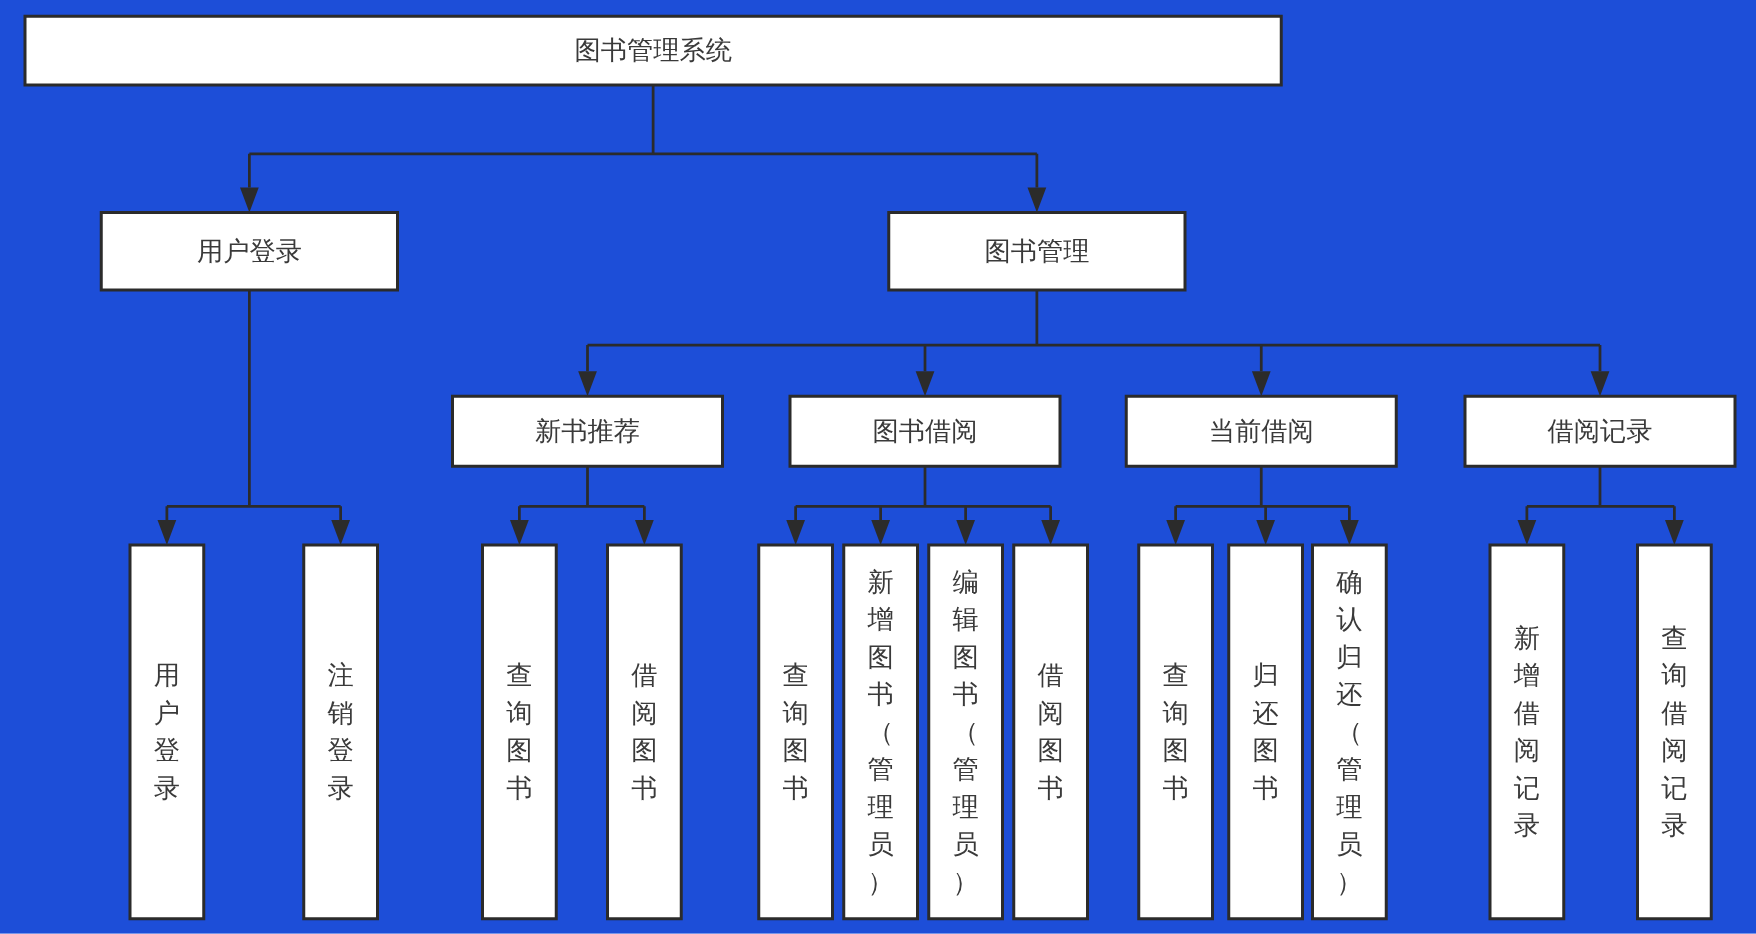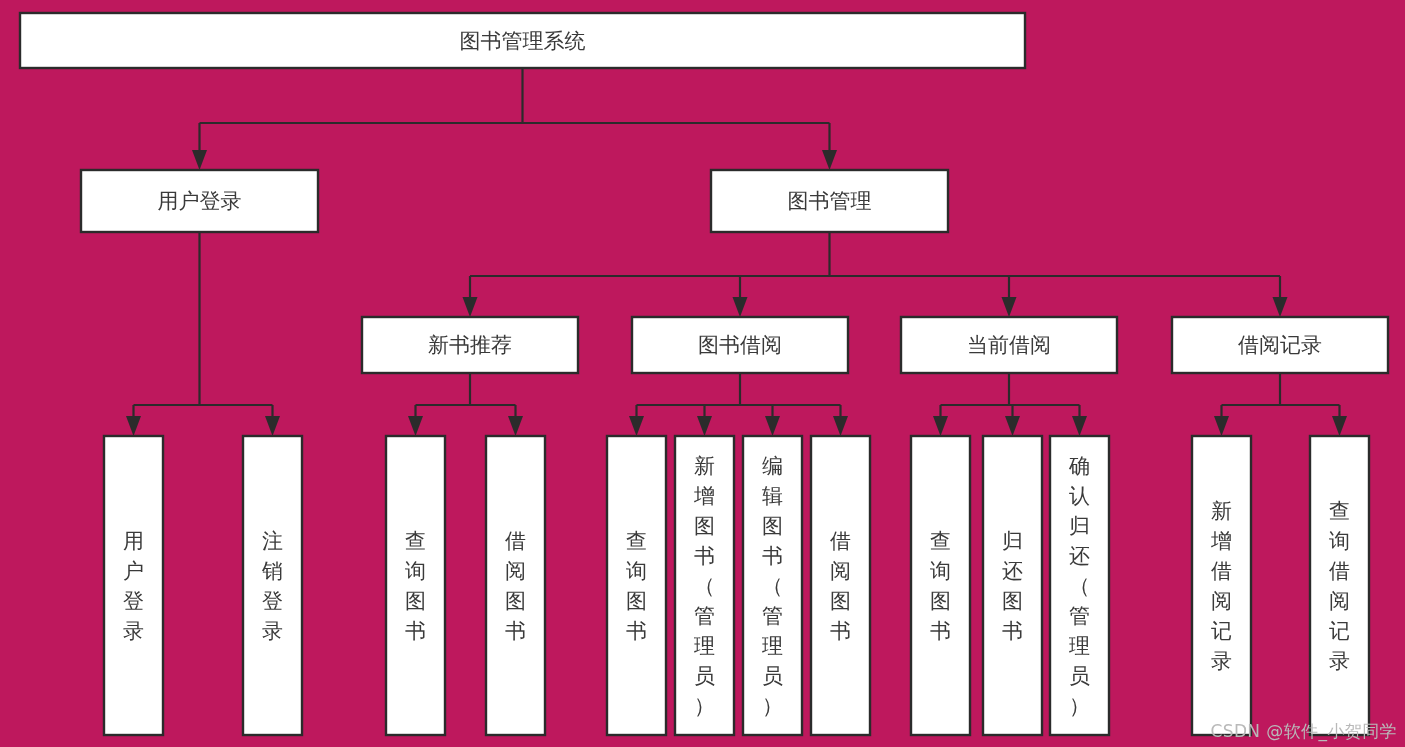--- a/index.html
+++ b/index.html
@@ -11,21 +11,21 @@
   body {
     width: 1405px;
     height: 747px;
     font-family: "DejaVu Sans", "Liberation Sans", sans-serif;
     overflow: hidden;
   }
   #diagram-root {
     position: relative;
     width: 1405px;
     height: 747px;
-    background: #be185d;
+    background: #1d4ed8;
   }
   svg#tree-svg {
     position: absolute;
     left: 0;
     top: 0;
     width: 1405px;
     height: 747px;
     display: block;
   }
   .node-box {
@@ -209,14 +209,13 @@
           <rect x="1192" y="436" width="59" height="299" class="node-box"></rect>
           <text x="1221.5" y="517.5" class="node-label-v"><tspan x="1221.5" dy="0">新</tspan><tspan x="1221.5" dy="30">增</tspan><tspan x="1221.5" dy="30">借</tspan><tspan x="1221.5" dy="30">阅</tspan><tspan x="1221.5" dy="30">记</tspan><tspan x="1221.5" dy="30">录</tspan></text>
         </g>
         <g>
           <rect x="1310" y="436" width="59" height="299" class="node-box"></rect>
           <text x="1339.5" y="517.5" class="node-label-v"><tspan x="1339.5" dy="0">查</tspan><tspan x="1339.5" dy="30">询</tspan><tspan x="1339.5" dy="30">借</tspan><tspan x="1339.5" dy="30">阅</tspan><tspan x="1339.5" dy="30">记</tspan><tspan x="1339.5" dy="30">录</tspan></text>
         </g>
       </g>
   </svg>
 
-  <div class="watermark-text">CSDN @软件_小贺同学</div>
 </div>
 
 </body></html>

